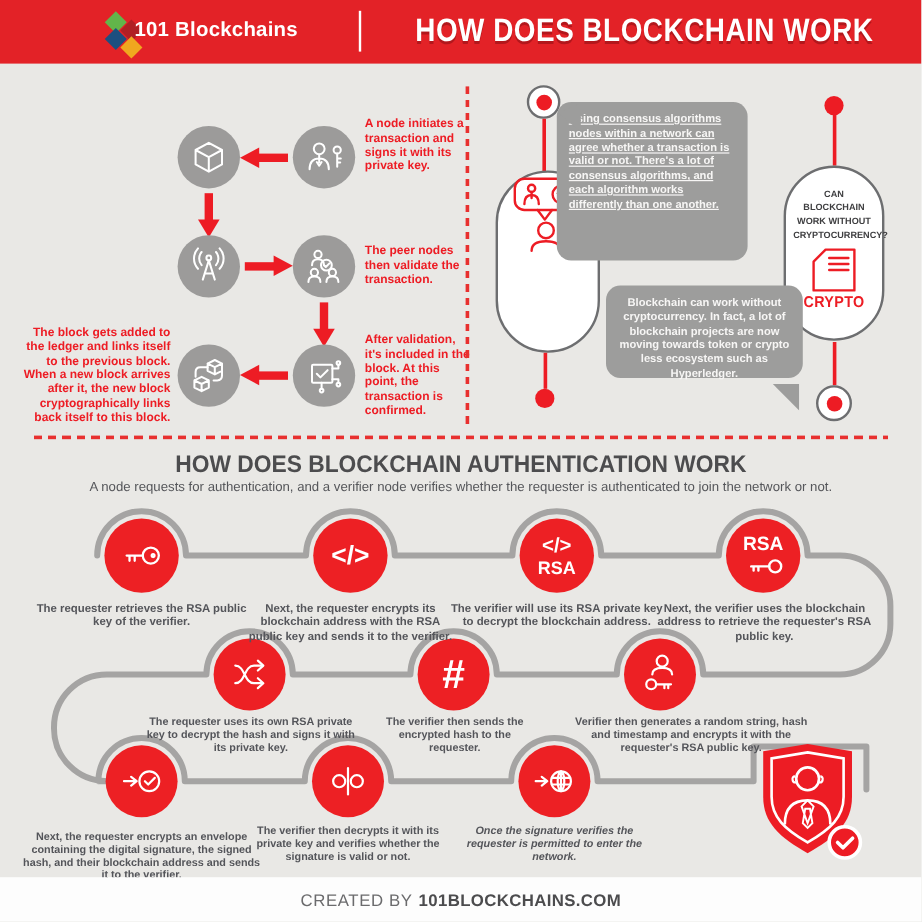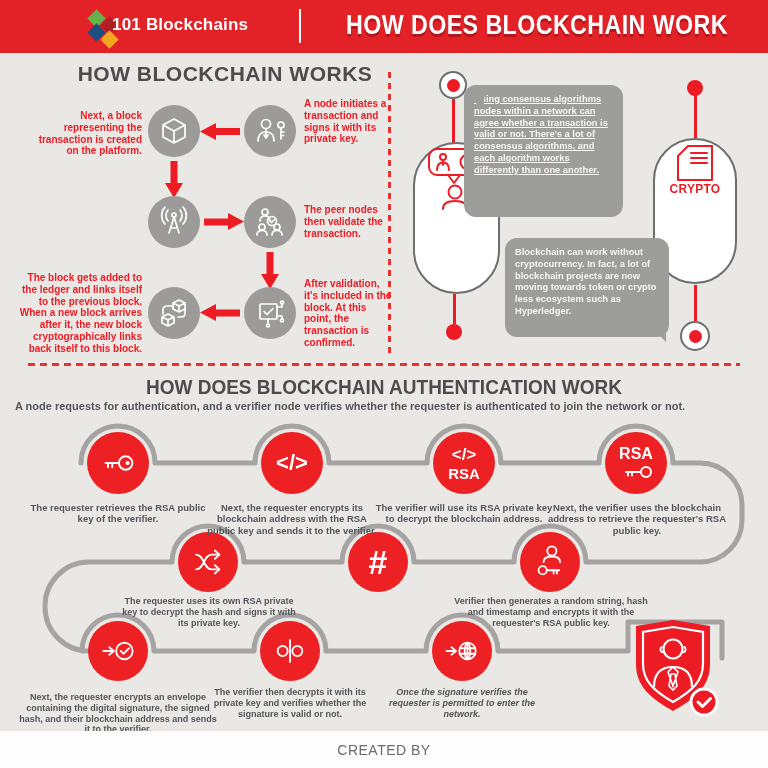--- a/index.html
+++ b/index.html
@@ -11,21 +11,21 @@
   .hdr{position:absolute;left:0;top:0;width:768px;height:53px;background:#e32227;}
   .logo{position:absolute;left:86px;top:9px;width:36px;height:36px;}
   .dia{position:absolute;width:13px;height:13px;transform:rotate(45deg);}
   .brand{position:absolute;left:112px;top:15px;font-size:17px;font-weight:bold;color:#fff;letter-spacing:.2px;}
   .hdiv{position:absolute;left:299px;top:9px;width:2px;height:34px;background:#fff;}
   .htitle{position:absolute;left:312px;top:10px;width:450px;text-align:center;font-size:27px;font-weight:bold;color:#fff;transform:scaleX(.86);transform-origin:center;letter-spacing:.5px;text-shadow:0 3px 0 rgba(120,10,15,.45);white-space:nowrap;}
 
   
   .wtitle{position:absolute;left:40px;top:62px;width:370px;text-align:center;font-size:21px;font-weight:bold;color:#4c4c4e;letter-spacing:.5px;}
   .atitle{position:absolute;left:0;top:376px;width:768px;text-align:center;font-size:20px;font-weight:bold;color:#4c4c4e;transform:scaleX(.95);}
-  .asub{position:absolute;left:15px;top:400px;width:738px;text-align:left;font-size:11px;font-weight:bold;color:#55565a;}
+  .asub{position:absolute;left:15px;top:400px;width:738px;text-align:center;font-size:11px;font-weight:normal;color:#55565a;}
 
   
   .gc{position:absolute;width:52px;height:52px;border-radius:50%;background:#9c9b9a;display:flex;align-items:center;justify-content:center;}
   .wcap{position:absolute;font-size:10px;font-weight:bold;color:#ed1c24;line-height:1.18;}
   .ral{text-align:right;} .lal{text-align:left;}
 
   
   .dashv{position:absolute;left:388px;top:72px;width:3px;height:282px;
     background:repeating-linear-gradient(180deg,#e8302f 0 6px,transparent 6px 11px);}
   .dashh{position:absolute;left:28px;top:363px;width:712px;height:3px;
@@ -98,21 +98,20 @@
       <div class="dia" style="left:4px;top:3px;background:#62b54a;"></div>
       <div class="dia" style="left:17px;top:10px;background:#b01f24;"></div>
       <div class="dia" style="left:4px;top:17px;background:#1d4f80;"></div>
       <div class="dia" style="left:17px;top:24px;background:#f0a71f;"></div>
     </div>
     <div class="brand">101 Blockchains</div>
     <div class="hdiv"></div>
     <div class="htitle">HOW DOES BLOCKCHAIN WORK</div>
   </div>
 
-  <div class="wtitle">HOW BLOCKCHAIN WORKS</div>
 
   <div class="gc" style="left:148px;top:105px;">
     <svg width="40" height="40" viewBox="0 0 40 40">
       <path class="icg" d="M20 8 L31 14 V26 L20 32 L9 26 V14 Z M9 14 L20 20 L31 14 M20 20 V32"></path>
     </svg>
   </div>
   <div class="gc" style="left:244px;top:105px;">
     <svg width="40" height="40" viewBox="0 0 40 40">
       <circle class="icg" cx="16" cy="13" r="4.5"></circle>
       <path class="icg" d="M8 30 Q8 21 16 21 Q24 21 24 30 M16 18 v6 M14 24 l2 3 2 -3"></path>
@@ -150,21 +149,20 @@
     <svg width="40" height="40" viewBox="0 0 40 40">
       <rect class="icg" x="10" y="11" width="17" height="15" rx="1"></rect>
       <path class="icg" d="M14 18.5 l3 3 6 -6"></path>
       <path class="icg" d="M27 14 h5 v-3 M27 23 h5 v3 M18 26 v5"></path>
       <circle class="icg" cx="32" cy="9.5" r="1.5"></circle>
         <circle class="icg" cx="32" cy="27.5" r="1.5"></circle>
         <circle class="icg" cx="18" cy="32.5" r="1.5"></circle>
     </svg>
   </div>
 
-  <div class="wcap ral" style="left:30px;top:110px;width:112px;">Next, a block representing the transaction is created on the platform.</div>
   <div class="wcap lal" style="left:304px;top:98px;width:94px;">A node initiates a transaction and signs it with its private key.</div>
   <div class="wcap lal" style="left:304px;top:204px;width:82px;">The peer nodes then validate the transaction.</div>
   <div class="wcap ral" style="left:16px;top:272px;width:126px;">The block gets added to the ledger and links itself to the previous block. When a new block arrives after it, the new block cryptographically links back itself to this block.</div>
   <div class="wcap lal" style="left:304px;top:278px;width:90px;">After validation, it's included in the block. At this point, the transaction is confirmed.</div>
 
   <div class="dashv"></div>
   <div class="dashh"></div>
 
   <div class="nodecirc" style="left:439px;top:71px;">
       <div class="reddot"></div>
@@ -186,32 +184,33 @@
   <div class="soledot" style="left:446px;top:324px;"></div>
 
   <div class="bubble" style="left:464px;top:85px;width:159px;height:132px;text-decoration:underline;">Using consensus algorithms nodes within a network can agree whether a transaction is valid or not. There's a lot of consensus algorithms, and each algorithm works differently than one another.</div>
   <svg class="abs" style="left:465px;top:86px;" width="20" height="24">
       <polygon points="19,0 19,24 0,8" fill="#9d9d9c"></polygon>
     </svg>
 
   <div class="soledot" style="left:687px;top:80px;"></div>
   <div class="redline" style="left:693.5px;top:94px;height:44px;"></div>
   <div class="pill" style="left:653px;top:138px;width:84px;height:146px;">
+    <div class="pilltxt" style="padding:0 6px;">CAN BLOCKCHAIN WORK WITHOUT CRYPTOCURRENCY?</div>
     <svg width="48" height="40" viewBox="0 0 48 40" style="margin-top:3px;">
       <path class="icr" d="M17 3 H41 V37 H7 V13 Z"></path>
       <path class="icr" d="M20 10 H36 M20 15 H36 M20 20 H36"></path>
     </svg>
     <div style="font-size:13px;font-weight:bold;color:#ed1c24;transform:scaleX(.92);margin-top:-6px;letter-spacing:.3px;">CRYPTO</div>
   </div>
   <div class="redline" style="left:693.5px;top:285px;height:36px;"></div>
   <div class="nodecirc" style="left:680px;top:321px;width:30px;height:30px;">
       <div class="reddot"></div>
     </div>
 
-  <div class="bubble" style="left:505px;top:238px;width:164px;height:99px;">Blockchain can work without cryptocurrency. In fact, a lot of blockchain projects are now moving towards token or crypto less ecosystem such as Hyperledger.</div>
+  <div class="bubble" style="left:505px;top:238px;width:164px;height:77px;text-align:center;">Blockchain can work without cryptocurrency. In fact, a lot of blockchain projects are now moving towards token or crypto less ecosystem such as Hyperledger.</div>
   <svg class="abs" style="left:640px;top:320px;" width="26" height="22">
       <polygon points="4,0 26,0 26,22" fill="#9d9d9c"></polygon>
     </svg>
 
   <div class="atitle">HOW DOES BLOCKCHAIN AUTHENTICATION WORK</div>
   <div class="asub">A node requests for authentication, and a verifier node verifies whether the requester is authenticated to join the network or not.</div>
 
   <div class="rc d62" style="left:87px;top:432px;">
     <svg width="46" height="46" viewBox="0 0 48 48">
       <circle class="ic" cx="32" cy="24" r="7"></circle>
@@ -272,33 +271,35 @@
       <circle class="ic" cx="30" cy="24" r="9"></circle>
       <path class="ic" d="M30 15 C26 17.5 26 30.5 30 33 M30 15 C34 17.5 34 30.5 30 33 M30 15 V33 M21.7 21 H38.3 M21.7 27 H38.3"></path>
     </svg>
   </div>
 
   <div class="acap cap95" style="left:23px;top:502px;width:190px;">The requester retrieves the RSA public key of the verifier.</div>
   <div class="acap cap95" style="left:202px;top:502px;width:180px;">Next, the requester encrypts its blockchain address with the RSA public key and sends it to the verifier.</div>
   <div class="acap cap95" style="left:374px;top:502px;width:180px;">The verifier will use its RSA private key to decrypt the blockchain address.</div>
   <div class="acap cap90" style="left:118px;top:596px;width:182px;">The requester uses its own RSA private key to decrypt the hash and signs it with its private key.</div>
   <div class="acap cap95" style="left:540px;top:502px;width:194px;">Next, the verifier uses the blockchain address to retrieve the requester's RSA public key.</div>
-  <div class="acap cap90" style="left:447px;top:596px;width:208px;">Verifier then generates a random string, hash and timestamp and encrypts it with the requester's RSA public key.</div>
+  <div class="acap cap90" style="left:313px;top:596px;width:132px;">The verifier then sends the encrypted hash to the requester.</div>
+  <div class="acap cap90" style="left:472px;top:596px;width:208px;">Verifier then generates a random string, hash and timestamp and encrypts it with the requester's RSA public key.</div>
   <div class="acap cap90" style="left:16px;top:692px;width:204px;">Next, the requester encrypts an envelope containing the digital signature, the signed hash, and their blockchain address and sends it to the verifier.</div>
   <div class="acap cap90" style="left:200px;top:687px;width:180px;">The verifier then decrypts it with its private key and verifies whether the signature is valid or not.</div>
   <div class="acap cap90" style="left:380px;top:687px;width:164px;font-style:italic;">Once the signature verifies the requester is permitted to enter the network.</div>
 
   <svg class="abs" style="left:628px;top:612px;" width="110" height="112" viewBox="0 0 110 112">
     <path d="M45 8 L82 14 V52 C82 74 68 86 45 99 C22 86 8 74 8 52 V14 Z" fill="#ed1c24"></path>
     <path d="M45 15 L75 20 V52 C75 69 64 79 45 90 C26 79 15 69 15 52 V20 Z" fill="none" stroke="#fff" stroke-width="2.2"></path>
     <circle cx="45" cy="37" r="9.5" fill="none" stroke="#fff" stroke-width="2.2"></circle>
     <path d="M34.5 35 q-2.5 0 -2 3 q.4 2.4 3 2 M55.5 35 q2.5 0 2 3 q-.4 2.4 -3 2" fill="none" stroke="#fff" stroke-width="1.8"></path>
     <path d="M26 75 Q26 55 45 55 Q64 55 64 75" fill="none" stroke="#fff" stroke-width="2.2"></path>
     <path d="M45 55 l-5 5 5 14 5 -14 Z M43 62 h4 l2 12 -4 4 -4 -4 Z" fill="none" stroke="#fff" stroke-width="1.6"></path>
     <circle cx="76" cy="90" r="13" fill="#ed1c24" stroke="#fff" stroke-width="3"></circle>
     <path d="M70 90 l4.5 4.5 8 -8" fill="none" stroke="#fff" stroke-width="3" stroke-linecap="round" stroke-linejoin="round"></path>
   </svg>
 
   <div class="ftr">
     <span>CREATED BY</span>
+    <b>101BLOCKCHAINS.COM</b>
   </div>
 
 </div>
 
 </body></html>

